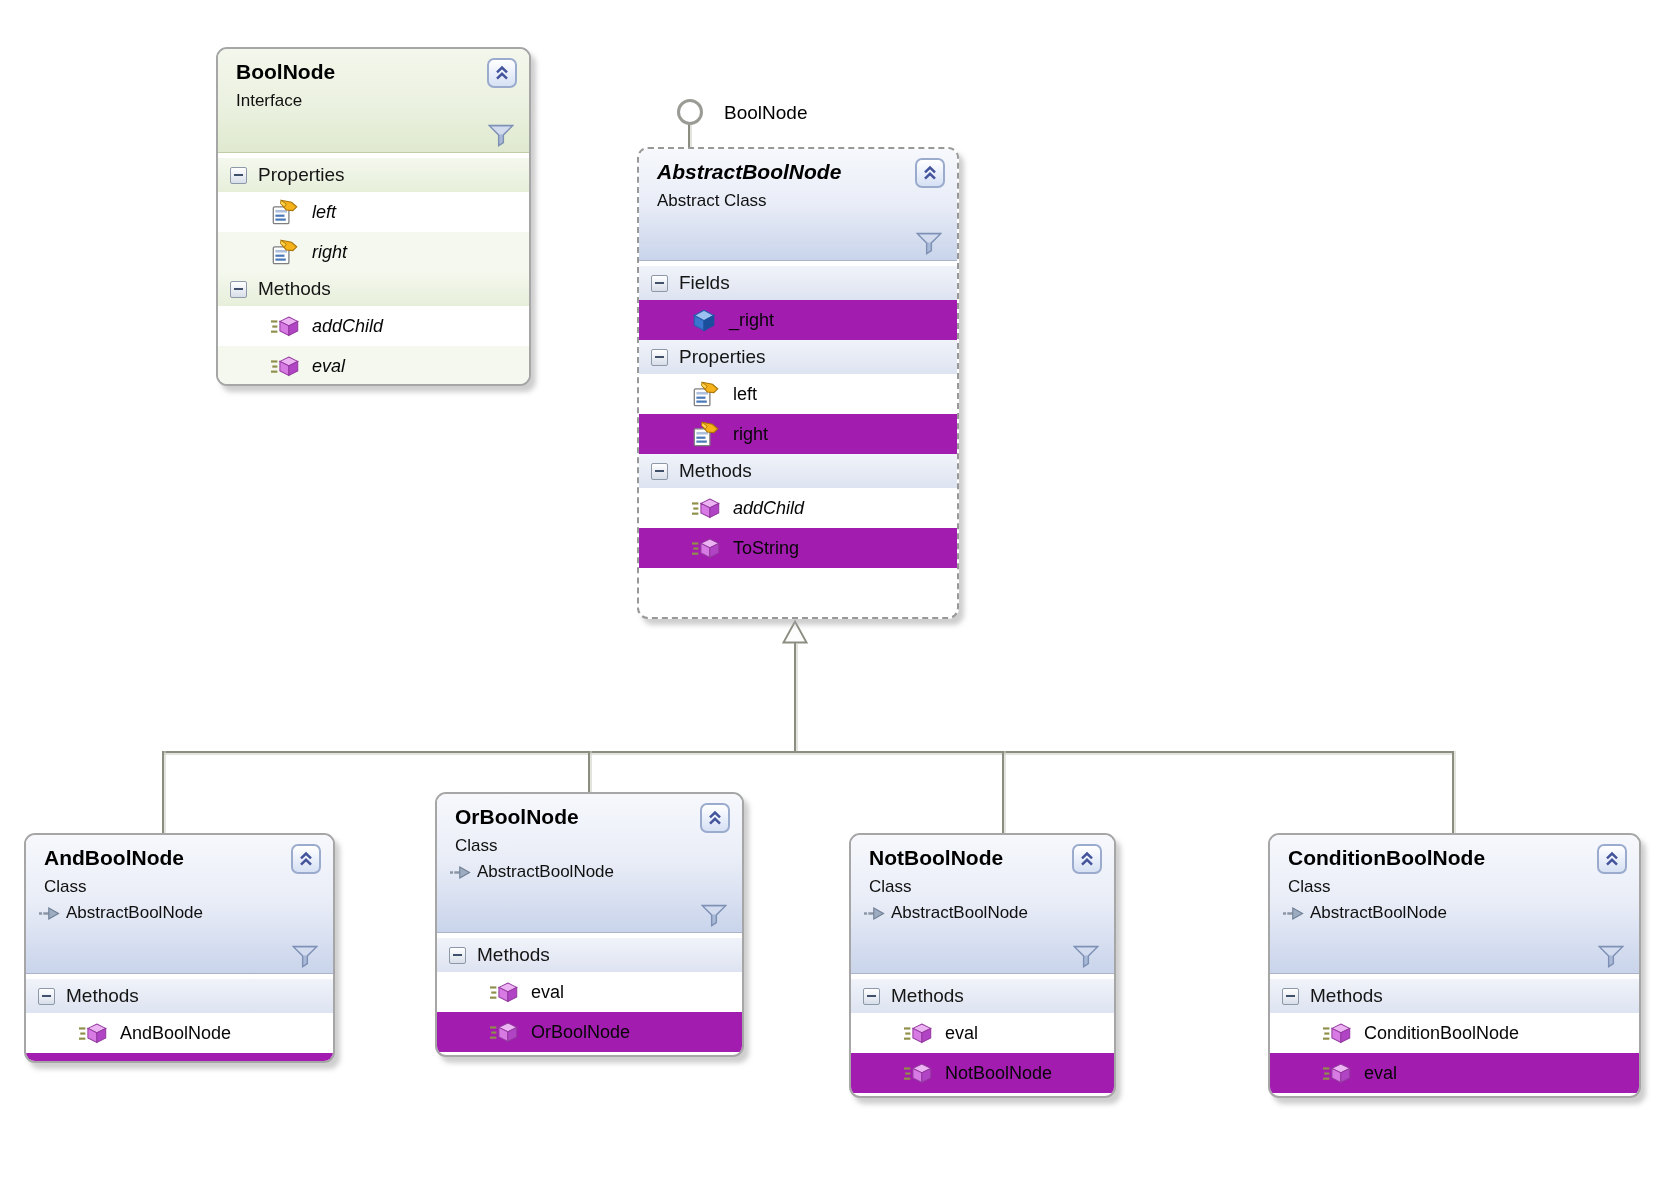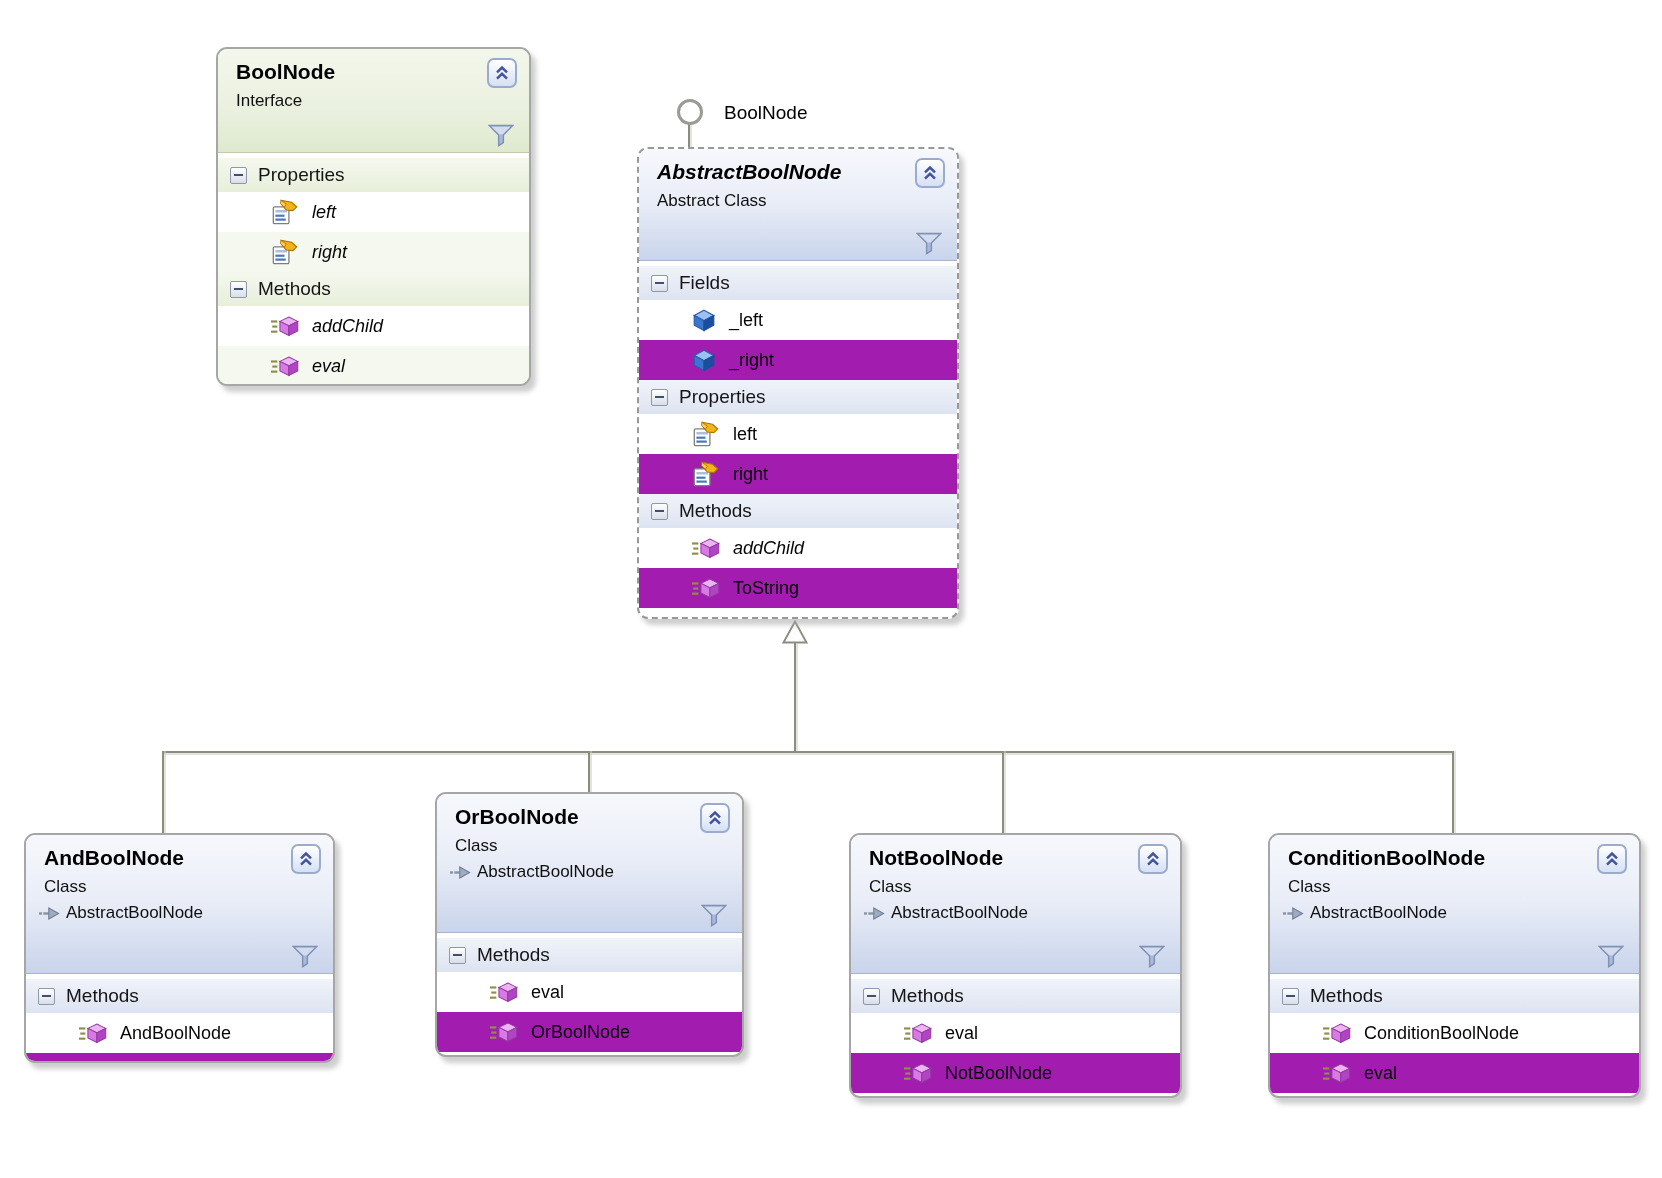--- a/index.html
+++ b/index.html
@@ -185,26 +185,20 @@
       </div>
       <svg class="filter-btn">
           <use href="#sym-funnel"></use>
         </svg>
     </div>
     <div class="body">
       <div class="band blue">
         <span class="minus-box"></span>
         <span class="band-label">Fields</span>
       </div>
-      <div class="mrow">
-        <svg width="24" height="24">
-            <use href="#sym-field"></use>
-          </svg>
-        <span class="mname">_left</span>
-      </div>
       <div class="mrow altb">
         <svg width="24" height="24">
             <use href="#sym-field"></use>
           </svg>
         <span class="mname">_right</span>
       </div>
       <div class="band blue">
         <span class="minus-box"></span>
         <span class="band-label">Properties</span>
       </div>
@@ -310,21 +304,21 @@
       </div>
       <div class="mrow altb">
         <svg width="28" height="21">
             <use href="#sym-method"></use>
           </svg>
         <span class="mname">OrBoolNode</span>
       </div>
     </div>
   </div>
 
-  <div class="cbox" style="left:849px;top:833px;width:333px;height:265px">
+  <div class="cbox" style="left:849px;top:833px;width:267px;height:265px">
     <div class="hdr blue" style="height:139px">
       <div class="ttl">NotBoolNode</div>
       <div class="sub">Class</div>
       <div class="base-row">
         <svg width="22" height="15" viewBox="0 0 18 12">
             <use href="#sym-inharrow"></use>
           </svg>
         <span>AbstractBoolNode</span>
       </div>
       <div class="collapse-btn">

